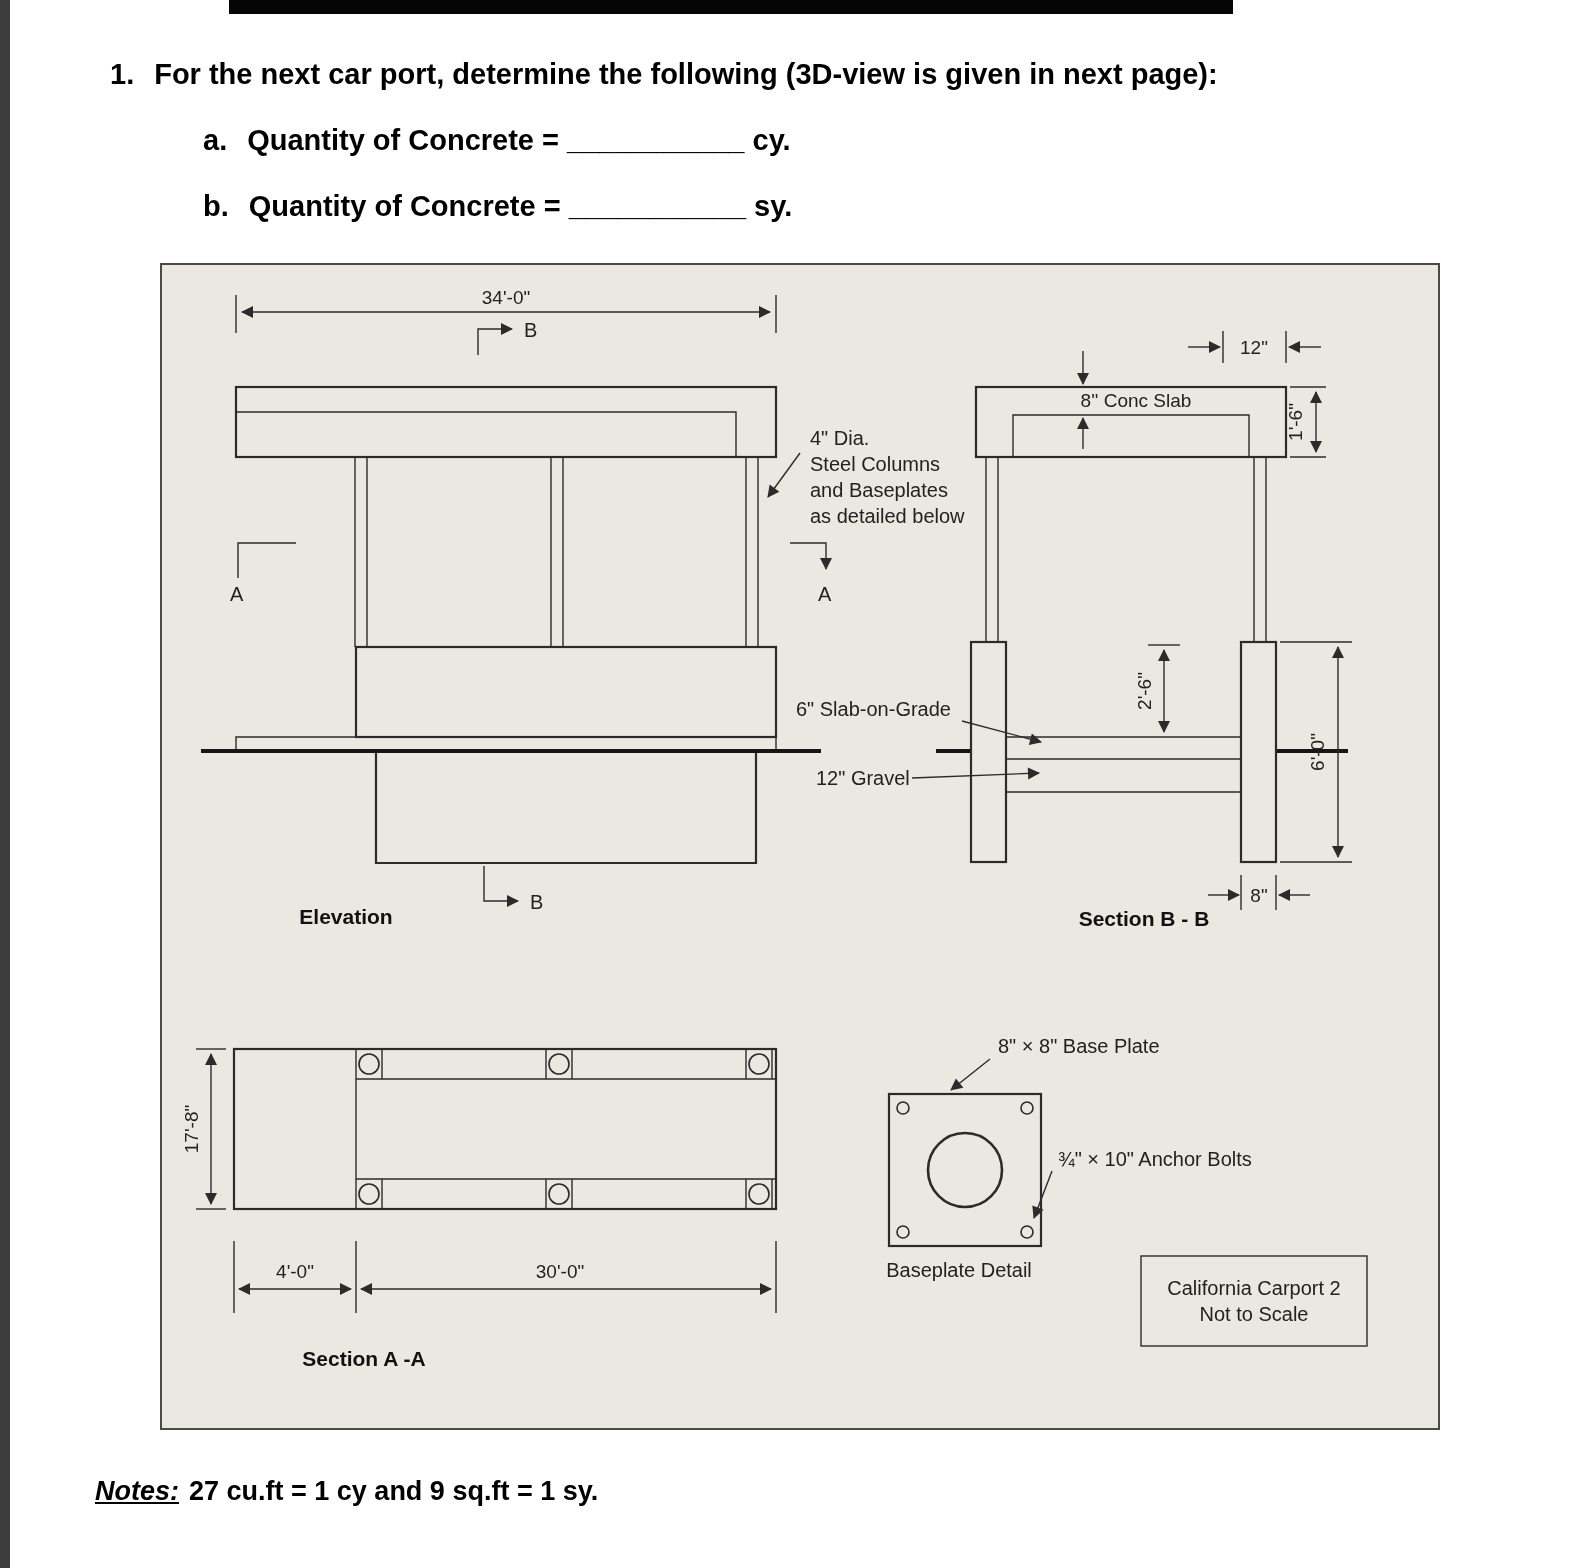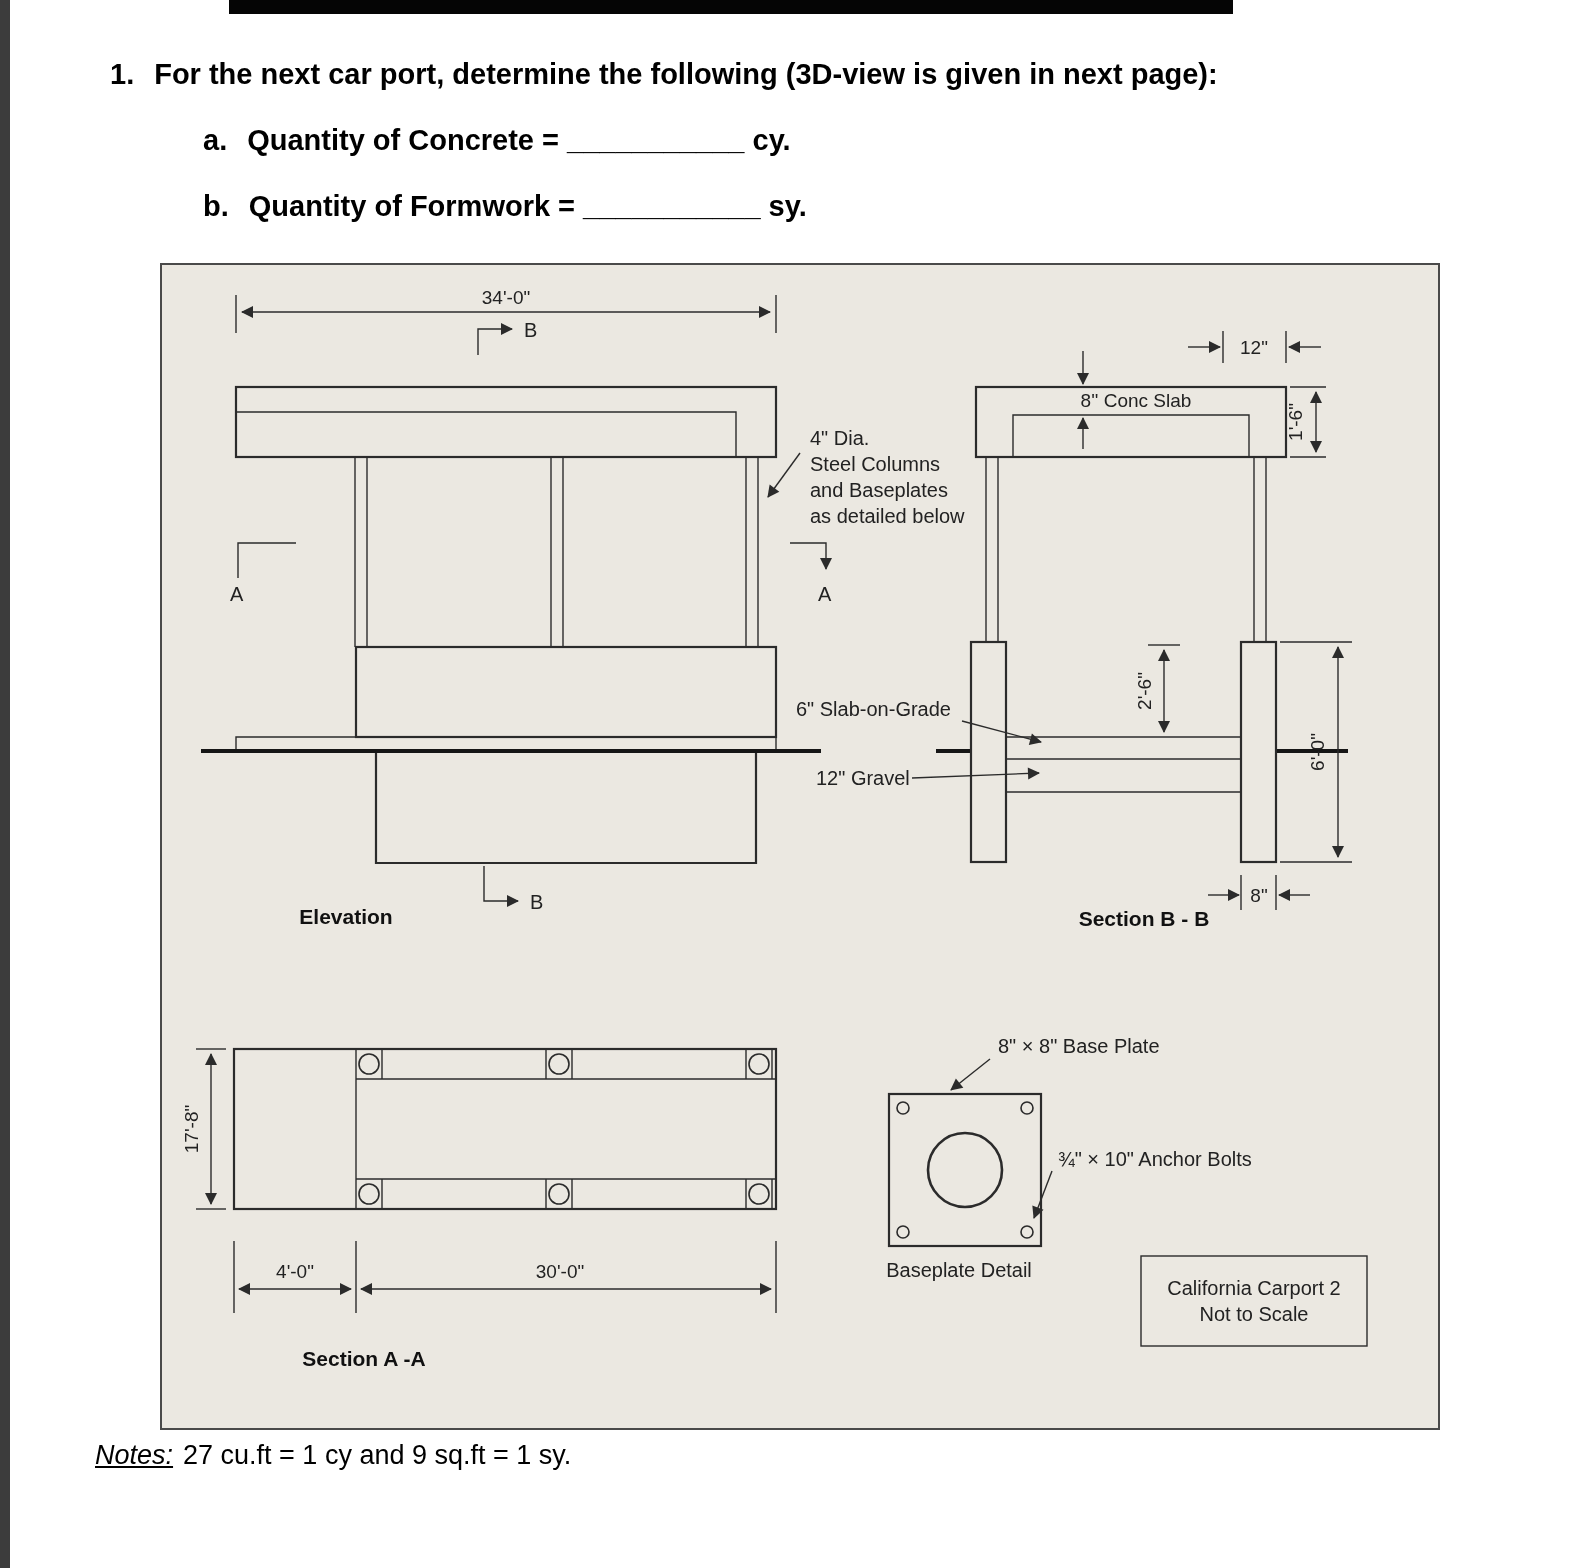--- a/index.html
+++ b/index.html
@@ -13,21 +13,21 @@
   .question { position:absolute; left:110px; top:58px; display:flex; gap:20px;
     font-size:29px; font-weight:bold; color:#000; }
   .item { position:absolute; display:flex; gap:20px; font-size:29px; font-weight:bold; color:#000; }
   .item-a { left:203px; top:124px; }
   .item-b { left:203px; top:190px; }
 
   .figure { position:absolute; left:160px; top:263px; width:1280px; height:1167px;
     background:#ebe8e1; border:2px solid #4a4a4a; box-sizing:border-box; }
   .figure svg { display:block; }
 
-  .notes { position:absolute; left:95px; top:1440px; font-size:27px; font-weight:normal; color:#000; }
+  .notes { position:absolute; left:95px; top:1476px; font-size:27px; font-weight:bold; color:#000; }
   .notes-label { font-style:italic; text-decoration:underline; margin-right:10px; }
 
   .fdim  { font:19px "Liberation Sans", sans-serif; fill:#222; }
   .flabel{ font:20px "Liberation Sans", sans-serif; fill:#222; }
   .ftitle{ font:bold 21px "Liberation Sans", sans-serif; fill:#111; }
   .main  { stroke:#2b2b2b; stroke-width:2.2; fill:none; }
   .main2 { stroke:#2b2b2b; stroke-width:2.6; fill:none; }
   .thin  { stroke:#2b2b2b; stroke-width:1.4; fill:none; }
   .thin2 { stroke:#2b2b2b; stroke-width:1.6; fill:none; }
   .thick { stroke:#161616; stroke-width:4; fill:none; }
@@ -43,21 +43,21 @@
   <span>For the next car port, determine the following (3D-view is given in next page):</span>
 </div>
 
 <div class="item item-a">
   <span>a.</span>
   <span>Quantity of Concrete = ___________ cy.</span>
 </div>
 
 <div class="item item-b">
   <span>b.</span>
-  <span>Quantity of Formwork = ___________ sy.</span>
+  <span>Quantity of Concrete = ___________ sy.</span>
 </div>
 
 <div class="figure">
 <svg width="1276" height="1163" viewBox="0 0 1276 1163">
   <defs>
     <marker id="ah" markerUnits="userSpaceOnUse" markerWidth="14" markerHeight="14" refX="12" refY="7" orient="auto-start-reverse" viewBox="0 0 14 14">
       <path d="M1,1 L13,7 L1,13 Z" fill="#2b2b2b"></path>
     </marker>
   </defs>
 

